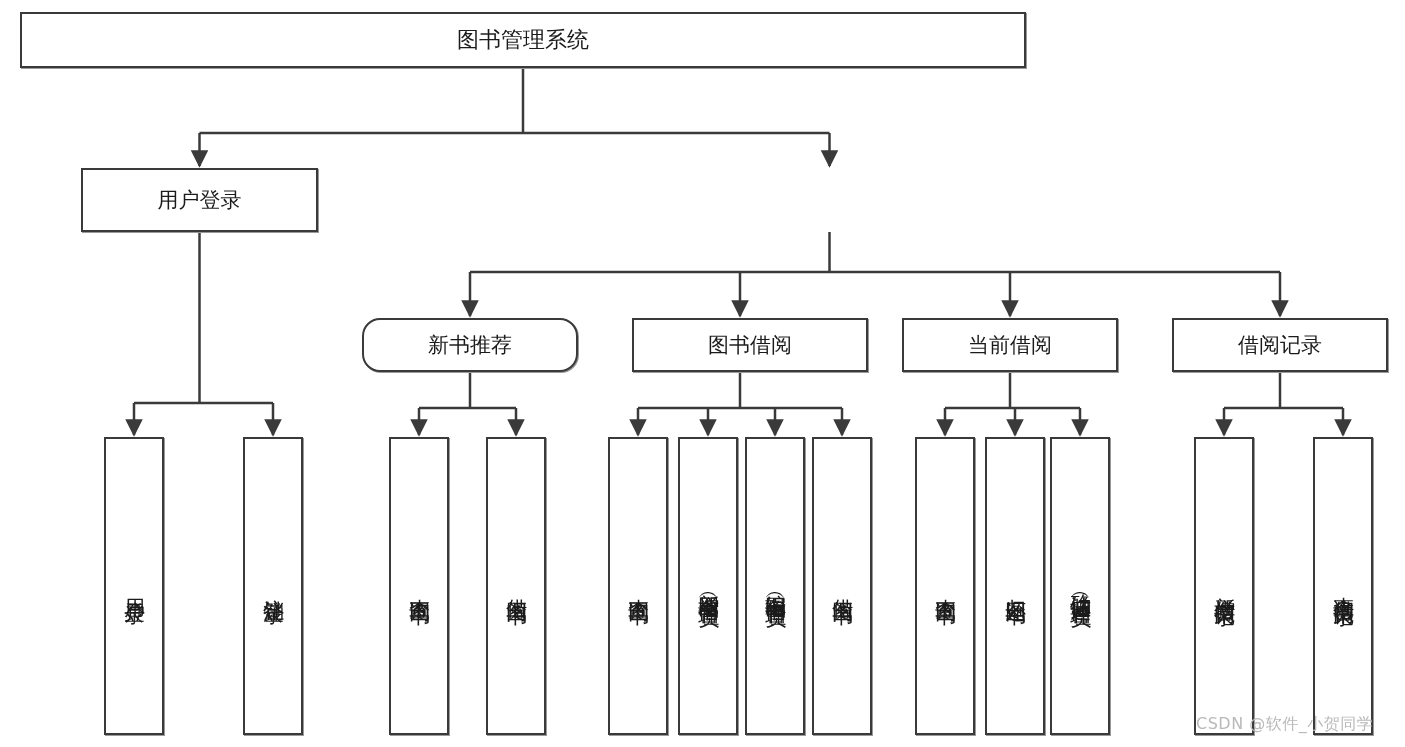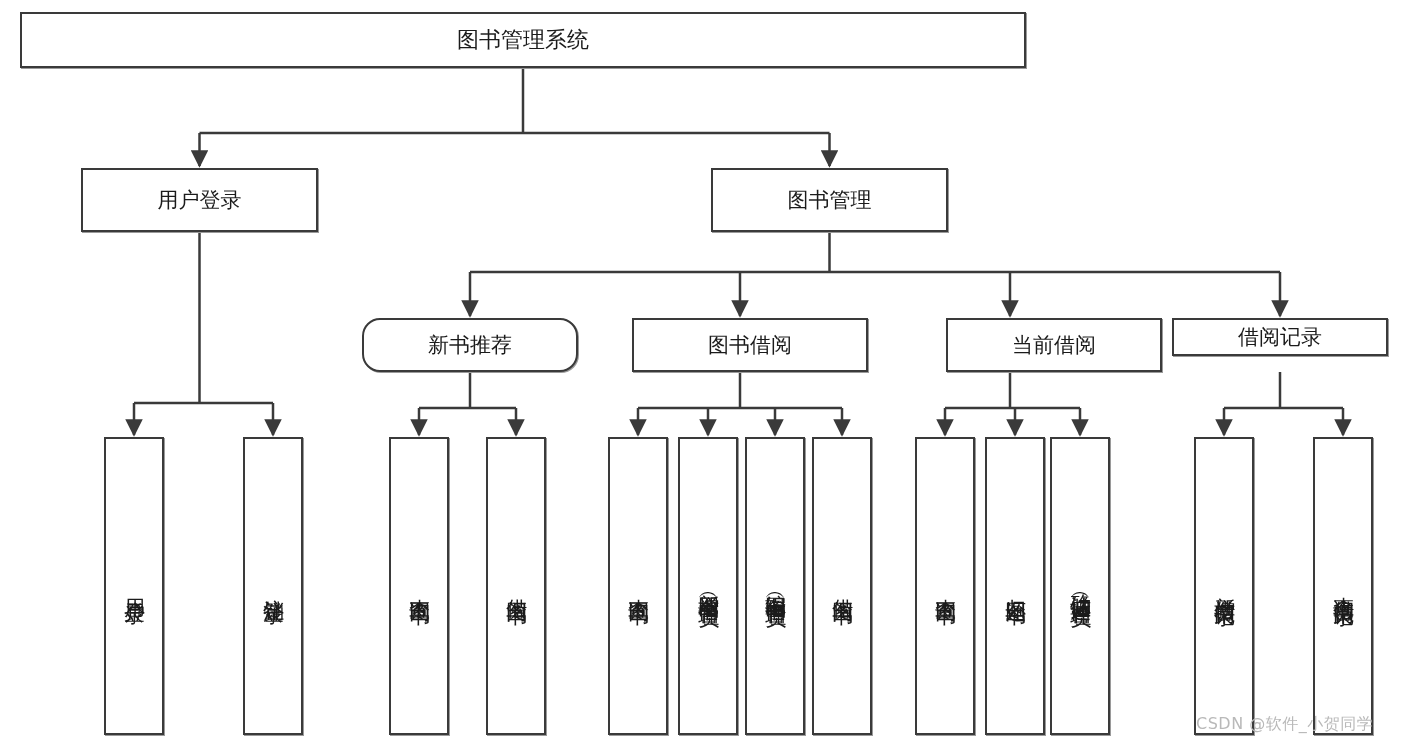--- a/index.html
+++ b/index.html
@@ -109,34 +109,31 @@
       </g>
   </svg>
 
   <div class="node root horizontal" style="left: 20px; top: 12px; width: 1006px; height: 56px;">
     <span class="node-label">图书管理系统</span>
   </div>
 
   <div class="node lvl1 horizontal" style="left: 81px; top: 168px; width: 237px; height: 64px;">
     <span class="node-label">用户登录</span>
   </div>
-  <div class="node lvl1 horizontal" style="left: 711px; top: 168px; width: 237px; height: 64px;">
-    <span class="node-label">图书管理</span>
-  </div>
 
   <div class="node lvl2 horizontal" style="left: 362px; top: 318px; width: 216px; height: 54px; border-radius: 18px;">
     <span class="node-label">新书推荐</span>
   </div>
   <div class="node lvl2 horizontal" style="left: 632px; top: 318px; width: 236px; height: 54px;">
     <span class="node-label">图书借阅</span>
   </div>
-  <div class="node lvl2 horizontal" style="left: 902px; top: 318px; width: 216px; height: 54px; margin-left: 44px;">
+  <div class="node lvl2 horizontal" style="left: 902px; top: 318px; width: 216px; height: 54px;">
     <span class="node-label">当前借阅</span>
   </div>
-  <div class="node lvl2 horizontal" style="left: 1172px; top: 318px; width: 216px; height: 38px;">
+  <div class="node lvl2 horizontal" style="left: 1172px; top: 318px; width: 216px; height: 54px;">
     <span class="node-label">借阅记录</span>
   </div>
 
   <div class="node leaf vertical" style="left: 104px; top: 437px; width: 60px; height: 298px;">
     <span class="node-label">用户登录</span>
   </div>
   <div class="node leaf vertical" style="left: 243px; top: 437px; width: 60px; height: 298px;">
     <span class="node-label">注销登录</span>
   </div>
   <div class="node leaf vertical" style="left: 389px; top: 437px; width: 60px; height: 298px;">

